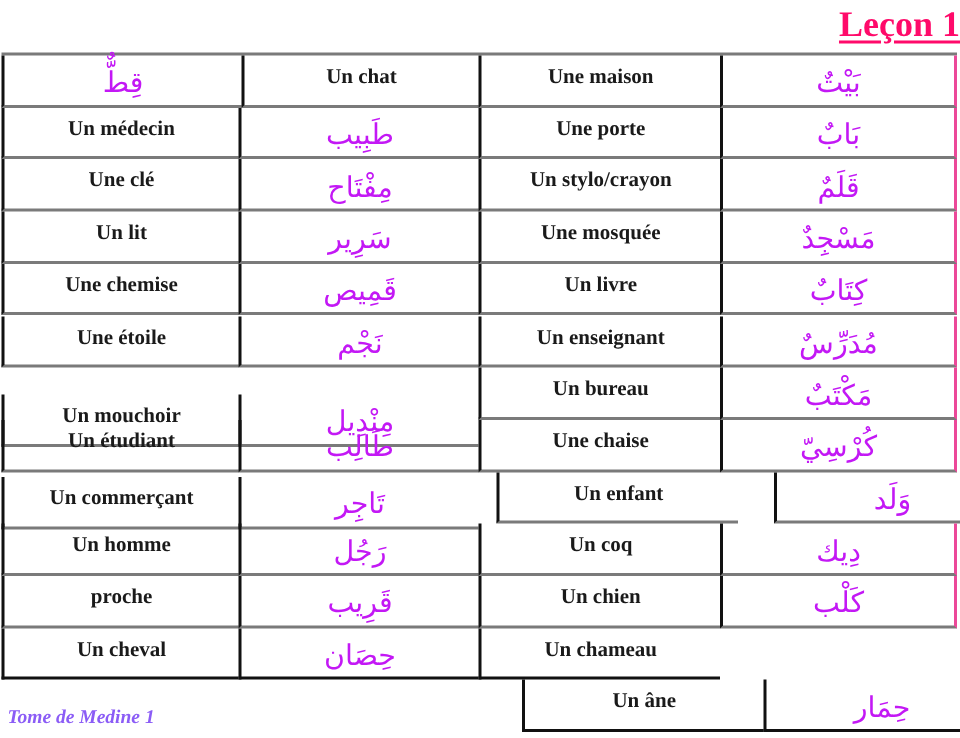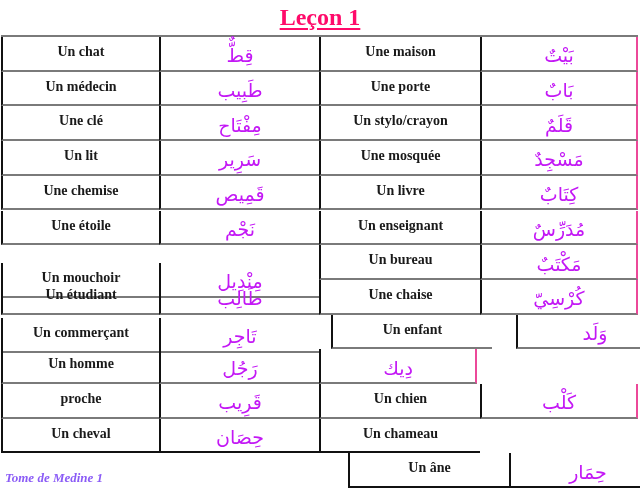--- a/index.html
+++ b/index.html
@@ -12,21 +12,21 @@
       height: 492px;
       position: relative;
       overflow: hidden;
       font-family: "Liberation Serif", serif;
     }
     .title {
       position: absolute;
       left: 0;
       top: 2px;
       width: 640px;
-      text-align: center;
+      text-align: right;
       font-family: "Liberation Serif", serif;
       font-weight: bold;
       font-size: 24px;
       line-height: 30px;
       color: #ff0a6a;
       text-decoration: underline;
       text-decoration-thickness: 2px;
       text-underline-offset: 3px;
     }
     .grid {
@@ -93,22 +93,22 @@
 </head>
 <body>
 
 <div class="title">Leçon 1</div>
 
 <div class="grid">
   <div class="topline"></div>
 
   <div>
     <div class="row" style="top:0px;left:0;">
+      <div class="cell ar c2">قِطٌّ</div>
       <div class="cell fr c1">Un chat</div>
-      <div class="cell ar c2">قِطٌّ</div>
     </div>
     <div class="row" style="top:34.7px;left:0;">
       <div class="cell fr c1">Un médecin</div>
       <div class="cell ar c2">طَبِيب</div>
     </div>
     <div class="row" style="top:69.4px;left:0;">
       <div class="cell fr c1">Une clé</div>
       <div class="cell ar c2">مِفْتَاح</div>
     </div>
     <div class="row" style="top:104.1px;left:0;">
@@ -180,20 +180,21 @@
     </div>
     <div class="row" style="top:242.9px;left:318px;">
       <div class="cell fr c3">Une chaise</div>
       <div class="cell ar c4">كُرْسِيّ</div>
     </div>
     <div class="row" style="top:277.6px;left:330px;gap:24px;">
       <div class="cell fr c3">Un enfant</div>
       <div class="cell ar c4">وَلَد</div>
     </div>
     <div class="row" style="top:312.3px;left:318px;">
+      <div class="cell fr c3">Un coq</div>
       <div class="cell ar c4">دِيك</div>
     </div>
     <div class="row" style="top:347px;left:318px;">
       <div class="cell fr c3">Un chien</div>
       <div class="cell ar c4">كَلْب</div>
     </div>
     <div class="row" style="top:381.7px;left:318px;text-align:right;">
       <div class="cell fr c3" style="border-bottom-color:#111;">Un chameau</div>
     </div>
     <div class="row" style="top:416.4px;left:318px;">

